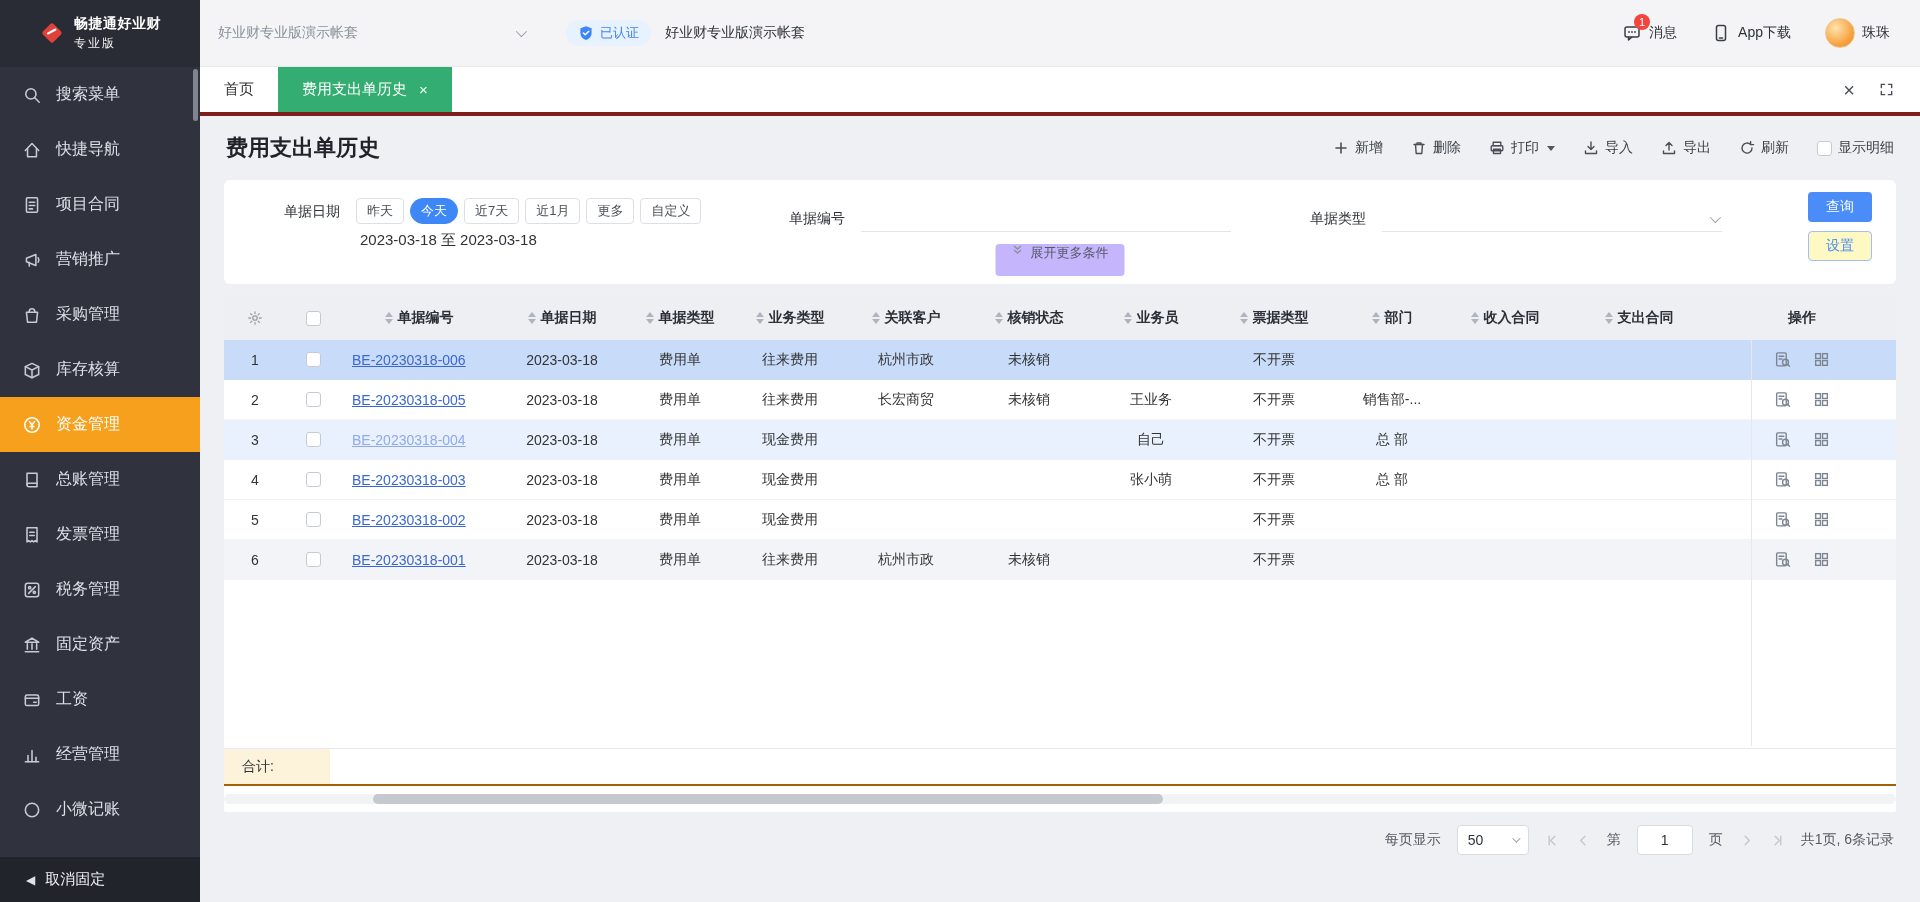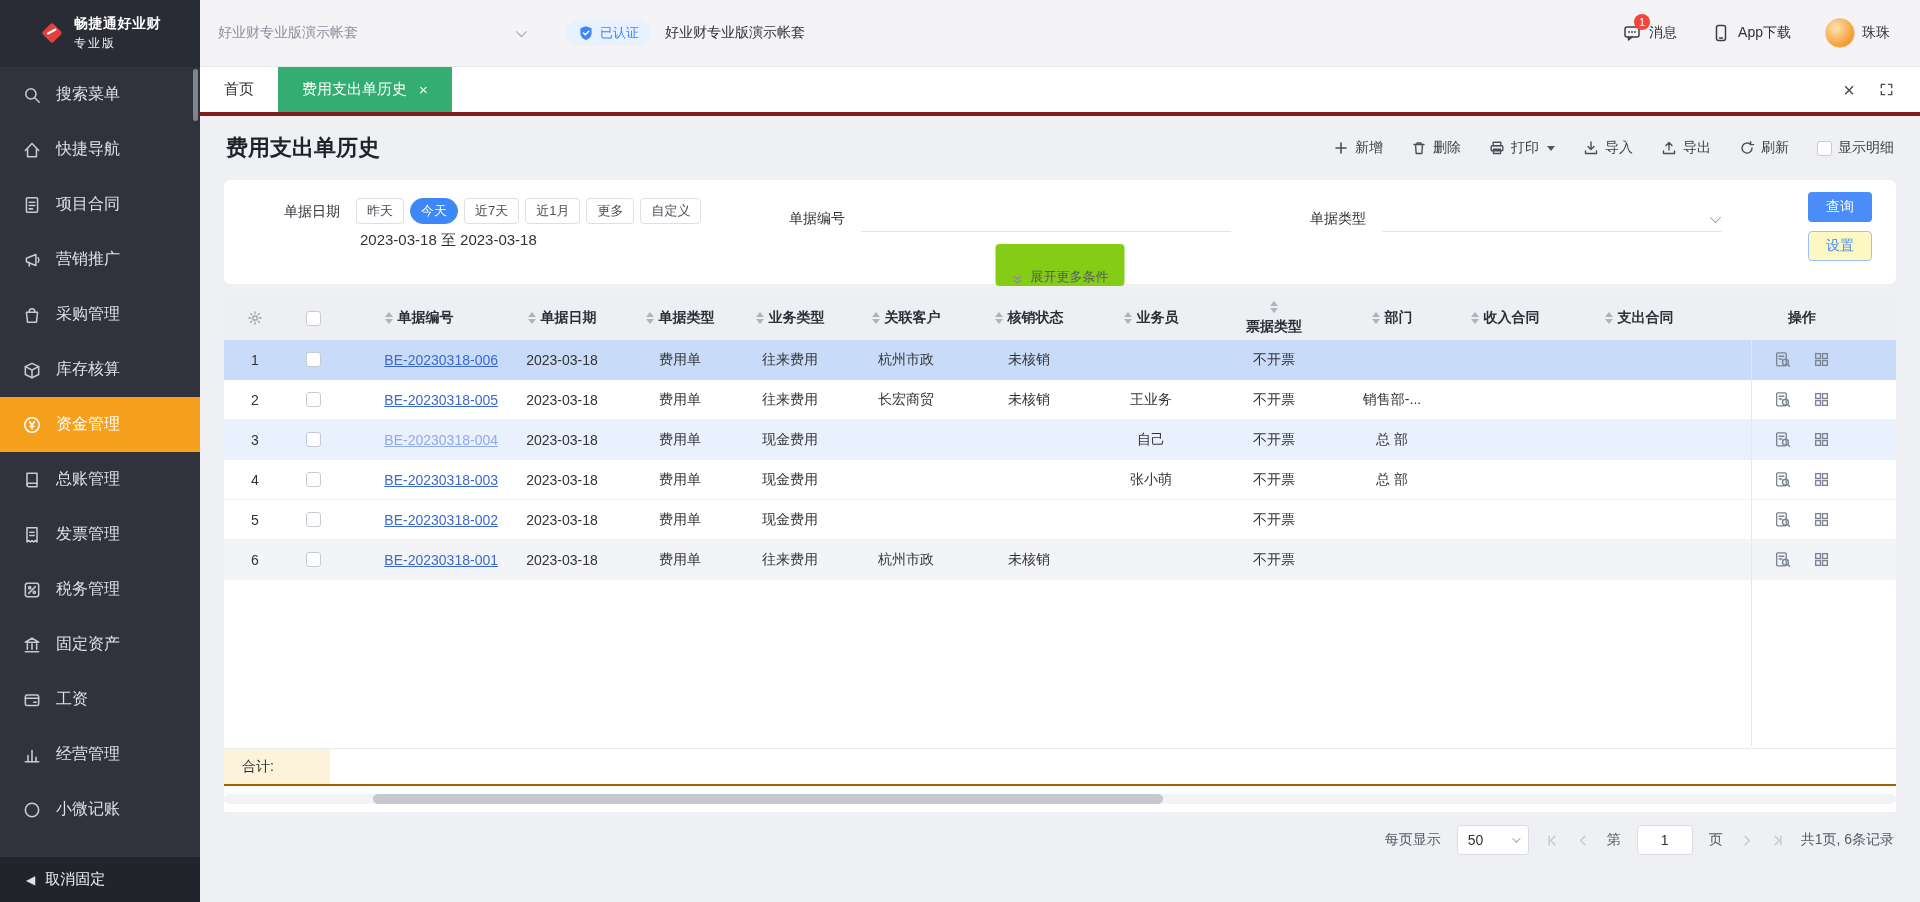--- a/index.html
+++ b/index.html
@@ -64,43 +64,43 @@
   .date-range { margin-top:7px; font-size:15px; color:#2f3338; padding-left:4px; cursor:pointer; }
   .f-group { position:absolute; display:flex; align-items:center; gap:16px; }
   .f-docno { left:565px; top:26px; }
   .f-doctype { left:1086px; top:26px; }
   .underline-input { width:370px; height:26px; border-bottom:1px solid #e1e4e9; position:relative; cursor:text; }
   .underline-input.select { width:340px; cursor:pointer; }
   .underline-input.select .chev-down { position:absolute; right:4px; top:9px; }
   .f-actions { position:absolute; right:24px; top:12px; display:flex; flex-direction:column; gap:9px; }
   .btn-primary { width:64px; height:30px; background:#4a8df8; color:#fff; border:none; border-radius:4px; font-size:14px; cursor:pointer; font-family:inherit; }
   .btn-outline { width:64px; height:30px; background:#fef9c3; color:#4a8df8; border:1px solid #9dbefa; border-radius:4px; font-size:14px; cursor:pointer; font-family:inherit; }
-  .expand-more { position:absolute; left:50%; transform:translateX(-50%); top:64px; background:#84cc16; color:#555a63; font-size:13px; height:42px; padding:0 16px; border-radius:4px; display:flex; gap:7px; align-items:flex-end; cursor:pointer; white-space:nowrap; }
+  .expand-more { position:absolute; left:50%; transform:translateX(-50%); top:64px; background:#c4b5fd; color:#555a63; font-size:13px; height:32px; padding:0 16px; border-radius:4px; display:flex; gap:7px; align-items:flex-start; cursor:pointer; white-space:nowrap; }
   .expand-more svg { width:12px; height:12px; color:#8a8f99; }
 
   
   .table-panel { margin:12px 24px 0; background:#fff; position:relative; height:516px; border-radius:2px; }
   .thead { display:flex; height:44px; background:#edeff3; align-items:stretch; font-size:14px; color:#2b2f36; font-weight:bold; }
   .th { display:flex; align-items:center; justify-content:center; gap:5px; white-space:nowrap; }
   .th svg { width:16px; height:16px; color:#9aa0a9; }
   .sort { display:flex; flex-direction:column; }
   .sort i { display:block; width:0; height:0; border-left:4px solid transparent; border-right:4px solid transparent; }
   .sort .up { border-bottom:5px solid #aeb4bf; margin-bottom:2px; }
   .sort .down { border-top:5px solid #aeb4bf; }
   .tr { display:flex; height:40px; background:#fff; border-bottom:1px solid #f1f2f5; align-items:stretch; }
   .tr.selected { background:#c8dcfa; border-color:#c8dcfa; }
   .tr.tint { background:#e9f1fe; border-color:#e9f1fe; }
   .tr.shade { background:#f3f4f7; border-color:#f3f4f7; }
   .td { display:flex; align-items:center; justify-content:center; font-size:14px; color:#333; overflow:hidden; white-space:nowrap; }
-  .td.c-docno { justify-content:flex-end; padding-left:12px; }
+  .td.c-docno { justify-content:flex-start; padding-left:12px; }
   .link { color:#3b68cf; text-decoration:underline; cursor:pointer; }
   .link.muted { color:#8fa9ea; }
   .c-gear { width:62px; } .c-check { width:54px; } .c-docno { width:158px; } .c-date { width:128px; }
   .c-doctype { width:108px; } .c-biztype { width:112px; } .c-customer { width:120px; } .c-verify { width:126px; }
-  .c-salesman { width:118px; } .c-ticket { width:128px;flex-direction:column; } .c-dept { width:108px; } .c-income { width:118px; }
+  .c-salesman { width:118px; } .c-ticket { width:128px; } .c-dept { width:108px; } .c-income { width:118px; }
   .c-expense { width:150px; } .c-scroll { width:16px; } .c-op { width:144px; }
   .td.c-op { gap:22px; }
   .op-icon { cursor:pointer; color:#7c8491; }
   .op-icon svg { width:17px; height:17px; }
   .v-divider { position:absolute; top:44px; bottom:66px; right:144px; width:1px; background:#e6e8ec; }
   .summary-row { position:absolute; left:0; right:0; bottom:26px; height:38px; border-top:1px solid #e8eaee; border-bottom:2px solid #a16207; display:flex; background:#fff; }
   .summary-label { width:106px; background:#fcf3da; display:flex; align-items:center; padding-left:18px; font-size:14px; color:#2f3338; }
   .hscroll { position:absolute; left:0; right:0; bottom:8px; height:10px; background:#f2f3f5; border-radius:5px; cursor:pointer; }
   .hscroll-thumb { position:absolute; left:149px; width:790px; height:10px; border-radius:5px; background:#c5c8cf; }
 

